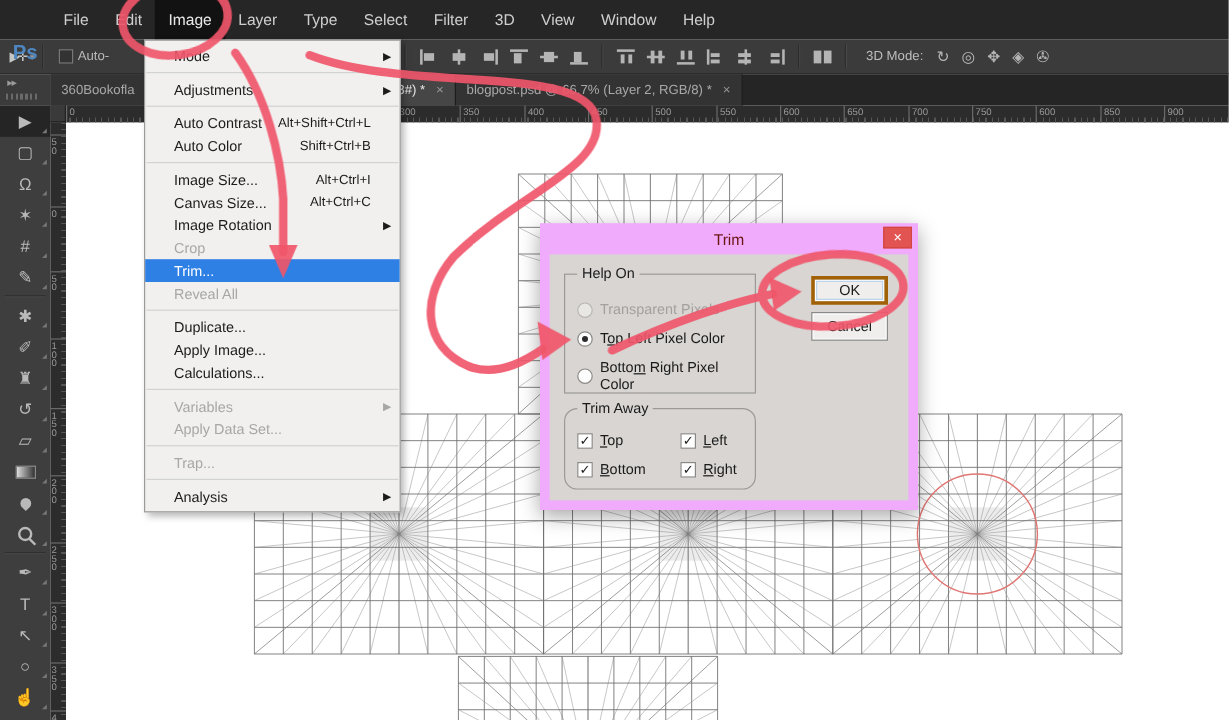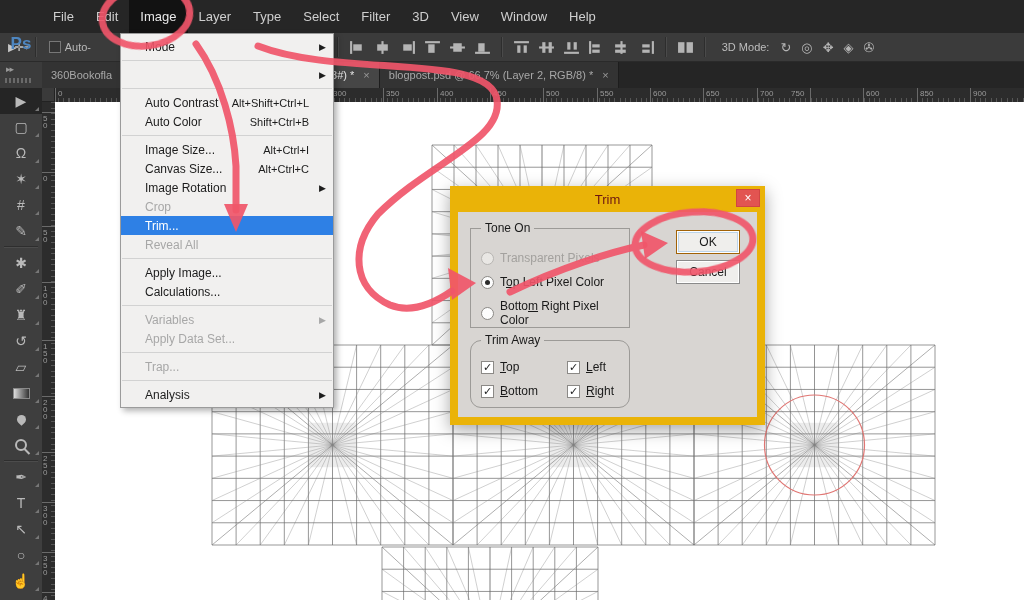--- a/index.html
+++ b/index.html
@@ -71,21 +71,21 @@
          box-shadow:3px 3px 6px rgba(0,0,0,.3);padding:3px 0;}
   .mrow{height:19px;display:flex;align-items:center;font-size:12px;color:#1c1c1c;padding:0 8px 0 24px;position:relative;}
   .mrow .lab{flex:1 1 auto;}
   .mrow .sc{font-size:11px;margin-right:16px;}
   .mrow .sub{position:absolute;right:7px;font-size:9px;}
   .mrow.dis{color:#a7a7a7;}
   .mrow.hi{background:#2e80e5;color:#fff;}
   .msep{height:1px;background:#d2d2d2;margin:4px 1px;}
 
   
-  #dlg{left:450px;top:186px;width:315px;height:239px;z-index:8;background:#eab308;
+  #dlg{left:450px;top:186px;width:315px;height:239px;z-index:8;background:#f0abfc;
        box-shadow:0 5px 16px rgba(0,0,0,.35);box-sizing:border-box;font-size:12px;color:#1a1a1a;}
   #dlg-title{position:absolute;left:0;top:0;width:100%;height:26px;display:flex;align-items:center;justify-content:center;
        color:#6b1512;font-size:13px;}
   #dlg-close{position:absolute;right:5px;top:3px;width:24px;height:18px;background:#e25451;color:#fff;
        display:flex;align-items:center;justify-content:center;font-size:12px;border:1px solid #d14542;box-sizing:border-box;}
   #dlg-body{position:absolute;left:8px;top:26px;right:8px;bottom:8px;background:#d8d5d2;}
   .grp{position:absolute;border:1px solid #9c9a97;}
   .grp-leg{position:absolute;top:-8px;left:10px;background:#d8d5d2;padding:0 4px;}
   #grp-based{left:12px;top:16px;width:158px;height:98px;}
   #grp-trim{left:12px;top:128px;width:158px;height:66px;border-radius:11px;}
@@ -94,21 +94,21 @@
        display:flex;align-items:center;justify-content:center;flex:0 0 13px;box-sizing:border-box;}
   .rad.on::after{content:"";width:5px;height:5px;border-radius:50%;background:#2b2b2b;}
   .rad.dis{border-color:#b7b5b2;background:#e9e7e4;}
   .radio-row.dis{color:#a3a19e;}
   .chk-grid{position:absolute;left:10px;top:14px;display:grid;grid-template-columns:86px 60px;grid-auto-rows:24px;}
   .chk-row{display:flex;align-items:center;}
   .chk{width:13px;height:13px;border:1px solid #8b8986;background:#fff;margin-right:6px;
        display:flex;align-items:center;justify-content:center;font-size:11px;color:#222;box-sizing:border-box;}
   .btn{position:absolute;left:218px;width:64px;height:24px;background:#efeeec;border:1px solid #8a8a8a;
        display:flex;align-items:center;justify-content:center;font-size:12px;color:#1a1a1a;box-sizing:border-box;}
-  #btn-ok{top:18px;border:1px solid #a16207;box-shadow:inset 0 0 0 1px #fff, inset 0 0 0 2px #bcd4ea;}
+  #btn-ok{top:18px;border:3px solid #a16207;box-shadow:inset 0 0 0 1px #fff, inset 0 0 0 2px #bcd4ea;}
   #btn-cancel{top:48px;box-shadow:inset 0 0 0 1px #fff;}
   .u{text-decoration:underline;}
 
   
   #ann{left:0;top:0;z-index:9;pointer-events:none;}
 </style>
 </head>
 <body>
 
 <div id="menubar" class="abs">
@@ -276,21 +276,21 @@
     <div class="hlab" style="left: 504px;">500</div>
     <div class="htick" style="left: 555px;"></div>
     <div class="hlab" style="left: 558px;">550</div>
     <div class="htick" style="left: 608px;"></div>
     <div class="hlab" style="left: 611px;">600</div>
     <div class="htick" style="left: 661px;"></div>
     <div class="hlab" style="left: 664px;">650</div>
     <div class="htick" style="left: 715px;"></div>
     <div class="hlab" style="left: 718px;">700</div>
     <div class="htick" style="left: 768px;"></div>
-    <div class="hlab" style="left: 749px;">750</div>
+    <div class="hlab" style="left: 771px;">750</div>
     <div class="htick" style="left: 821px;"></div>
     <div class="hlab" style="left: 824px;">600</div>
     <div class="htick" style="left: 875px;"></div>
     <div class="hlab" style="left: 878px;">850</div>
     <div class="htick" style="left: 928px;"></div>
     <div class="hlab" style="left: 931px;">900</div>
   </div>
 <div id="vruler" class="abs">
     <div class="vtick" style="top: 10px;"></div>
     <div class="vlab" style="top: 13px;">50</div>
@@ -621,20 +621,21 @@
     </svg>
 </div>
 
 <div id="imenu" class="abs">
     <div class="mrow">
       <span class="lab">Mode</span>
       <span class="sub">▶</span>
     </div>
     <div class="msep"></div>
     <div class="mrow">
+      <span class="lab">Adjustments</span>
       <span class="sub">▶</span>
     </div>
     <div class="msep"></div>
     <div class="mrow">
       <span class="lab">Auto Contrast</span>
       <span class="sc">Alt+Shift+Ctrl+L</span>
     </div>
     <div class="mrow">
       <span class="lab">Auto Color</span>
       <span class="sc">Shift+Ctrl+B</span>
@@ -655,20 +656,23 @@
     <div class="mrow dis">
       <span class="lab">Crop</span>
     </div>
     <div class="mrow hi">
       <span class="lab">Trim...</span>
     </div>
     <div class="mrow dis">
       <span class="lab">Reveal All</span>
     </div>
     <div class="msep"></div>
+    <div class="mrow">
+      <span class="lab">Duplicate...</span>
+    </div>
     <div class="mrow">
       <span class="lab">Apply Image...</span>
     </div>
     <div class="mrow">
       <span class="lab">Calculations...</span>
     </div>
     <div class="msep"></div>
     <div class="mrow dis">
       <span class="lab">Variables</span>
       <span class="sub">▶</span>
@@ -686,21 +690,21 @@
       <span class="sub">▶</span>
     </div>
   </div>
 
 <div id="dlg" class="abs">
   <div id="dlg-title">Trim</div>
   <div id="dlg-close">×</div>
   <div id="dlg-body">
 
     <div class="grp" id="grp-based">
-      <span class="grp-leg">Tone On</span>
+      <span class="grp-leg">Help On</span>
       <div class="radio-row dis" style="top:22px">
         <span class="rad dis"></span>
         <span><span>Transparent Pixels</span><span class="u"></span><span></span></span>
       </div>
       <div class="radio-row" style="top:46px">
         <span class="rad on"></span>
         <span><span>T</span><span class="u">o</span><span>p Left Pixel Color</span></span>
       </div>
       <div class="radio-row" style="top:70px">
         <span class="rad"></span>

